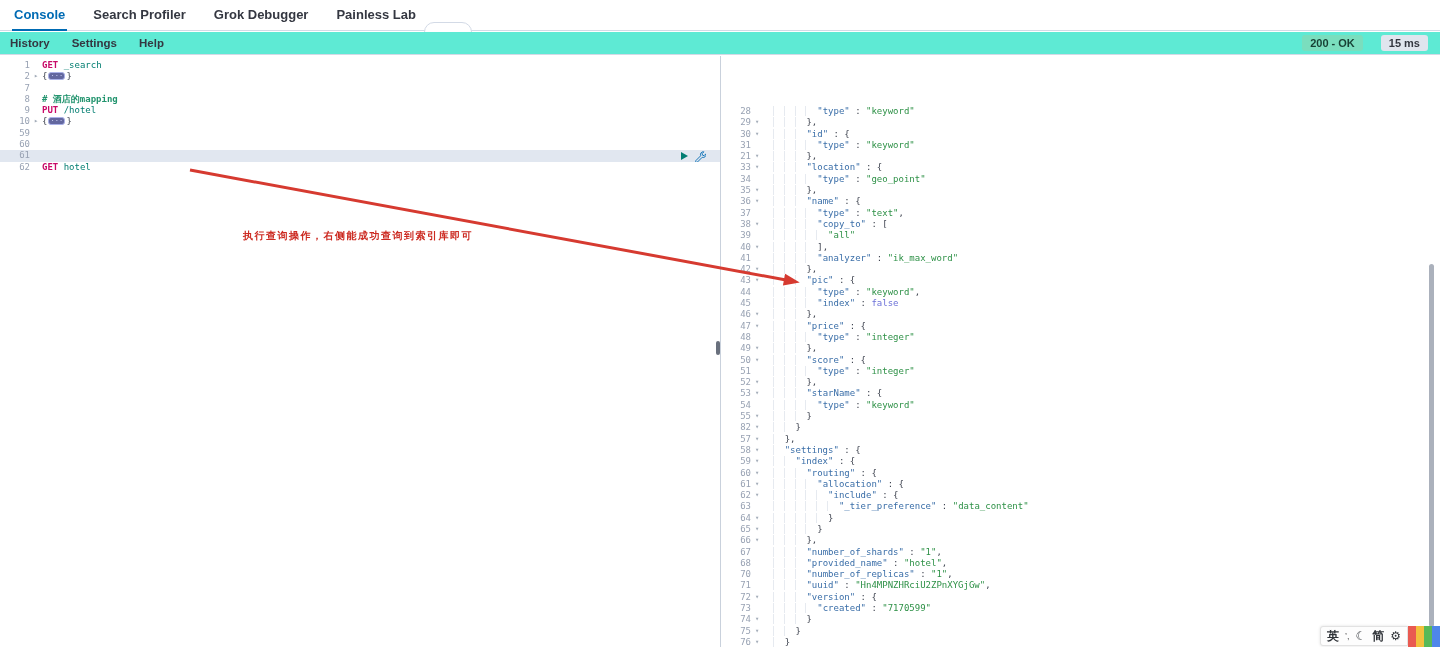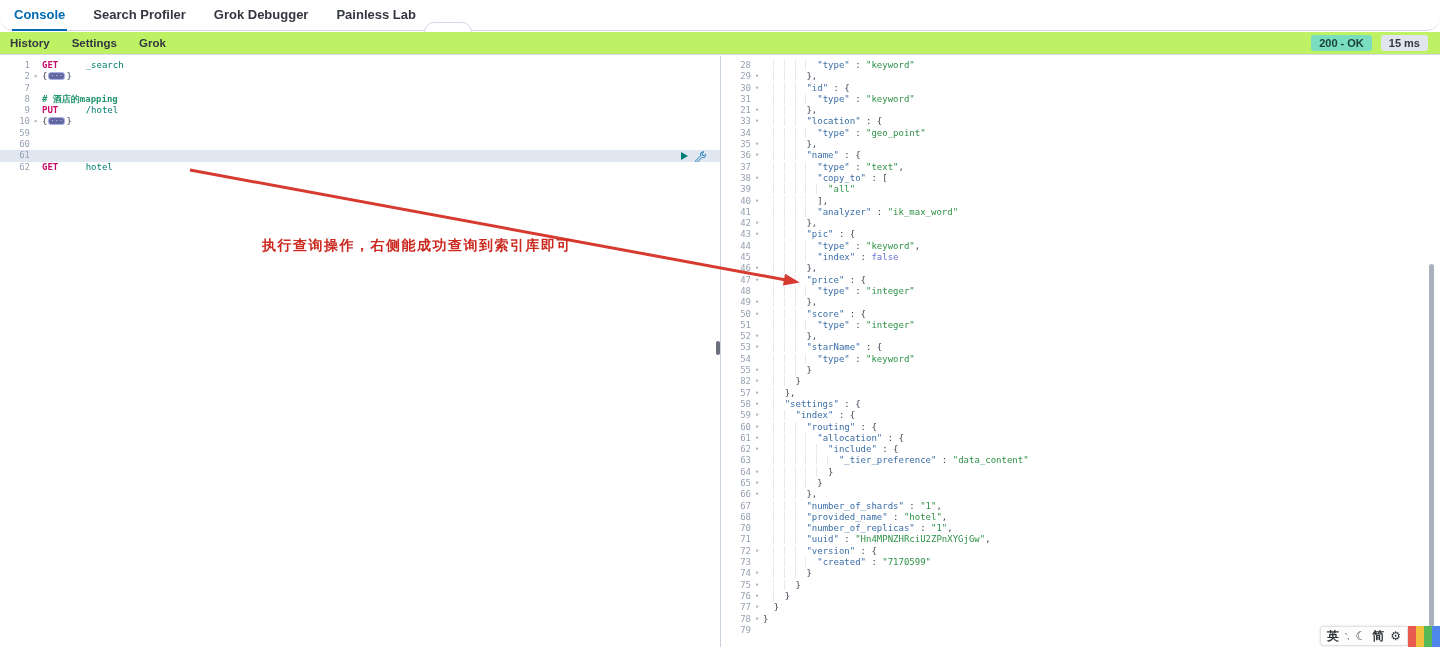--- a/index.html
+++ b/index.html
@@ -3,73 +3,73 @@
 <meta charset="utf-8">
 <style>
   * { margin:0; padding:0; box-sizing:border-box; }
   html,body { width:1440px; height:647px; overflow:hidden; background:#fff;
               font-family:"Liberation Sans", sans-serif; }
   #app { position:relative; width:1440px; height:647px; background:#fff; }
 
   
   .navbar { position:absolute; left:0; top:0; width:1440px; height:31px;
             background:#fff; border-bottom:1px solid #d3dae6; display:flex;
-            align-items:center; padding-left:12px;border-radius:14px; }
+            align-items:center; padding-left:12px; }
   .tab { display:flex; align-items:center; height:31px; padding:0 2px; margin-right:24px;
          font-size:13px; font-weight:700; color:#343741; cursor:pointer; border-bottom:2px solid transparent; }
   .tab.active { color:#006bb4; border-bottom:2px solid #006bb4; }
   .beta-pill { margin-left:8px; font-size:9px; font-weight:700; letter-spacing:.5px;
                color:#69707d; border:1px solid #d3dae6; border-radius:10px;
                padding:8px 10px; background:#fff;margin-top:44px; }
 
   
-  .subbar { position:absolute; left:0; top:32px; width:1440px; height:23px; background:#bef264;
+  .subbar { position:absolute; left:0; top:32px; width:1440px; height:23px; background:#5eead4;
             border-bottom:1px solid #d3dae6; display:flex; align-items:center; padding:0 8px; }
   .subitem { font-size:11.5px; font-weight:700; color:#343741; margin-right:20px; margin-left:2px; cursor:pointer; }
-  .sub-right { margin-left:auto; display:flex; align-items:center; gap:9px; padding-right:4px; }
+  .sub-right { margin-left:auto; display:flex; align-items:center; gap:18px; padding-right:4px; }
   .badge { font-size:11px; font-weight:600; border-radius:3px; padding:2px 8px; }
   .badge.ok { background:#7adebe; color:#173f33; }
   .badge.ms { background:#e0e5ee; color:#343741; }
 
   
   .pane { position:absolute; top:56px; bottom:0; background:#fff; overflow:hidden;
           font-family:"DejaVu Sans Mono","Liberation Mono",monospace; font-size:9px; }
   #editor-pane   { left:0; width:720px; }
-  #response-pane { left:721px; right:0; }
+  #response-pane { left:721px; right:0;margin-top:46px; }
   .vdivider { position:absolute; left:720px; top:56px; bottom:0; width:1px; background:#c9d1dc; }
   .vgrip { position:absolute; left:716px; top:341px; width:4px; height:14px;
            background:#69707d; border-radius:2px; cursor:col-resize; }
 
   .code-rows { position:absolute; left:0; top:4px; right:0; }
   .crow { display:flex; height:11.3px; line-height:11.3px; white-space:pre; position:relative; }
   .crow.active { background:#e1e7f0; }
   .gut  { flex:0 0 30px; text-align:right; color:#98a2b3; font-size:9px; user-select:none; }
   .fold { flex:0 0 12px; text-align:center; color:#a5aeba; font-size:7px; line-height:11.3px; user-select:none; cursor:pointer; }
   .ctext { white-space:pre; }
   .tok-method { color:#c80a68; font-weight:bold;margin-top:36px; }
-  .tok-url    { color:#007d70;padding-left:22px; }
+  .tok-url    { color:#007d70; }
   .tok-comment{ color:#22946e;font-weight:bold; }
   .tok-key    { color:#3a6ea8; }
   .tok-str    { color:#2e9147; }
   .tok-bool   { color:#6c71d8; }
   .tok-punc   { color:#3f4450; }
   .ig { border-left:1px solid #e6eaf0; margin-left:-1px; }
   .foldbox { display:inline-block; width:17px; height:8px; background:#63679f;
              border:1px solid #aab1e8; border-radius:3px; vertical-align:middle;
              margin:0 1px 2px 1px; color:#cdd2f7; font-size:7px; line-height:6px; text-align:center; cursor:pointer; }
 
   .line-icons { position:absolute; right:14px; top:0; height:11.3px; display:flex; align-items:center; gap:7px; }
   .play-icon { width:0; height:0; border-left:7px solid #017d73; border-top:4.5px solid transparent;
                border-bottom:4.5px solid transparent; cursor:pointer; }
   .wrench-icon { width:11px; height:11px; cursor:pointer; }
 
   
   #anno-layer { position:absolute; left:0; top:0; width:1440px; height:647px; pointer-events:none; }
-  .anno-text { position:absolute; left:243px; top:237px; font-family:"Liberation Serif",serif;
-               font-size:14px; font-weight:700; color:#cc2a21; letter-spacing:1.5px;margin-left:19px; }
+  .anno-text { position:absolute; left:243px; top:229px; font-family:"Liberation Serif",serif;
+               font-size:10px; font-weight:700; color:#cc2a21; letter-spacing:1.5px; }
 
   
   .vscroll-thumb { position:absolute; right:6px; top:264px; width:5px; height:363px;
                    background:#abb1bc; border-radius:2.5px; cursor:pointer; }
 
   
   .ime-bar { position:absolute; right:32px; bottom:1px; height:20px; background:#fdfdfd;
              border:1px solid #e2e2e2; border-radius:3px 0 0 3px; display:flex; align-items:center;
              padding:0 6px; gap:6px; box-shadow:0 0 3px rgba(0,0,0,.12); }
   .ime-item { font-size:12px; color:#2f3338; cursor:pointer; line-height:20px; }
@@ -94,21 +94,21 @@
     </div>
     <div class="tab">
       <span>Painless Lab</span>
       <span class="beta-pill">BETA</span>
     </div>
   </div>
 
   <div class="subbar">
     <span class="subitem">History</span>
     <span class="subitem">Settings</span>
-    <span class="subitem">Grok</span>
+    <span class="subitem">Help</span>
     <span class="sub-right">
       <span class="badge ok">200 - OK</span>
       <span class="badge ms">15 ms</span>
     </span>
   </div>
 
   <div class="pane" id="editor-pane">
     <div class="code-rows" id="editor-rows">
         <div class="crow"><span class="gut">1</span><span class="fold"></span><span class="ctext"><span class="tok-method">GET</span><span class="tok-url"> _search</span></span></div>
         <div class="crow"><span class="gut">2</span><span class="fold">▸</span><span class="ctext"><span class="tok-punc">{</span><span class="foldbox">···</span><span class="tok-punc">}</span></span></div>

